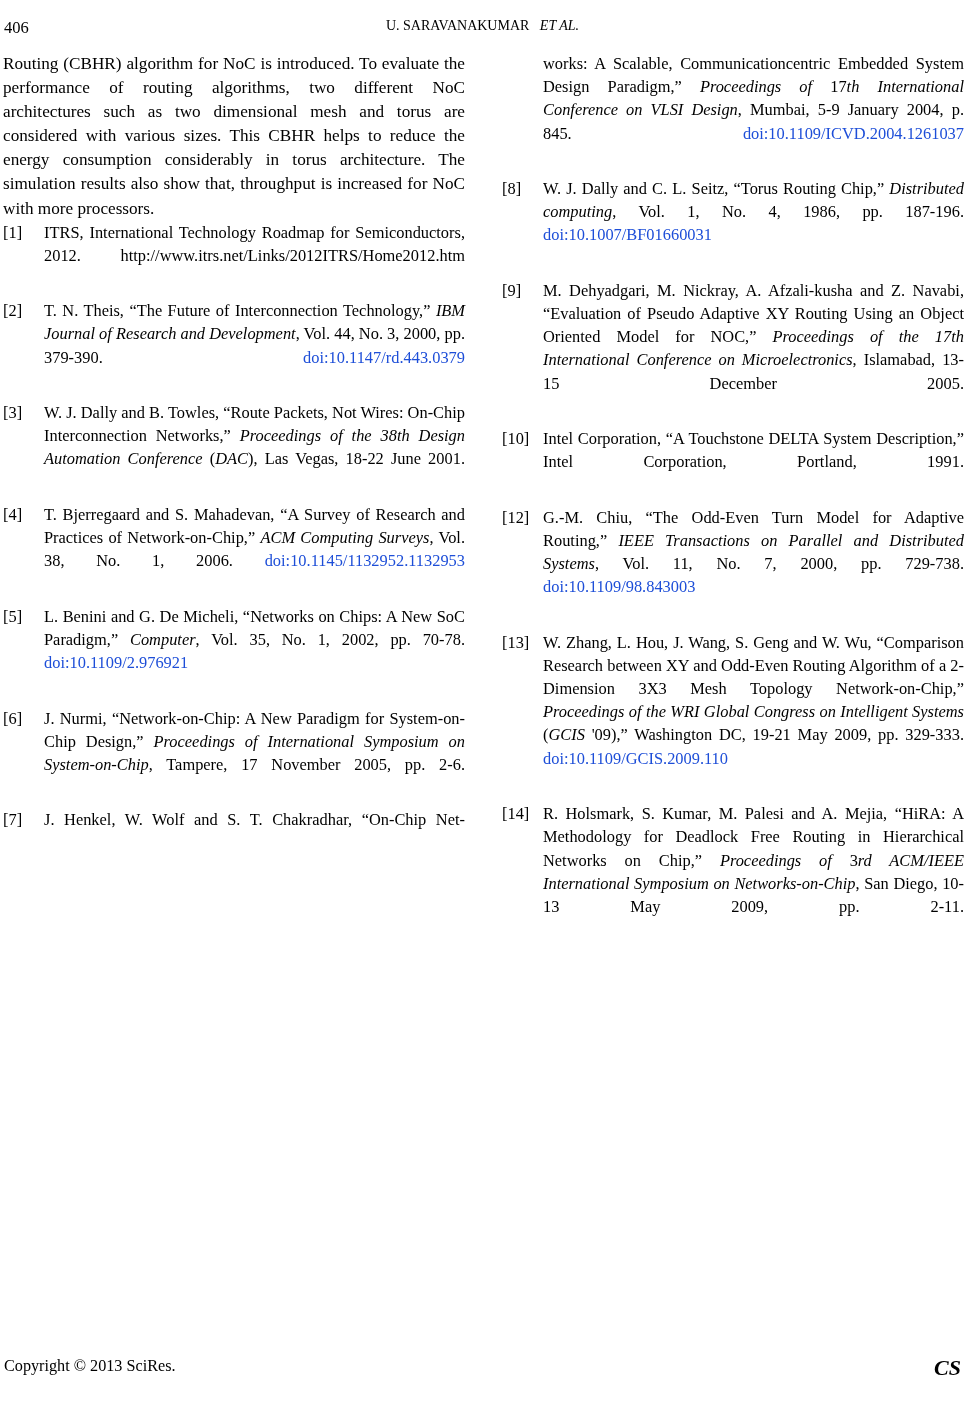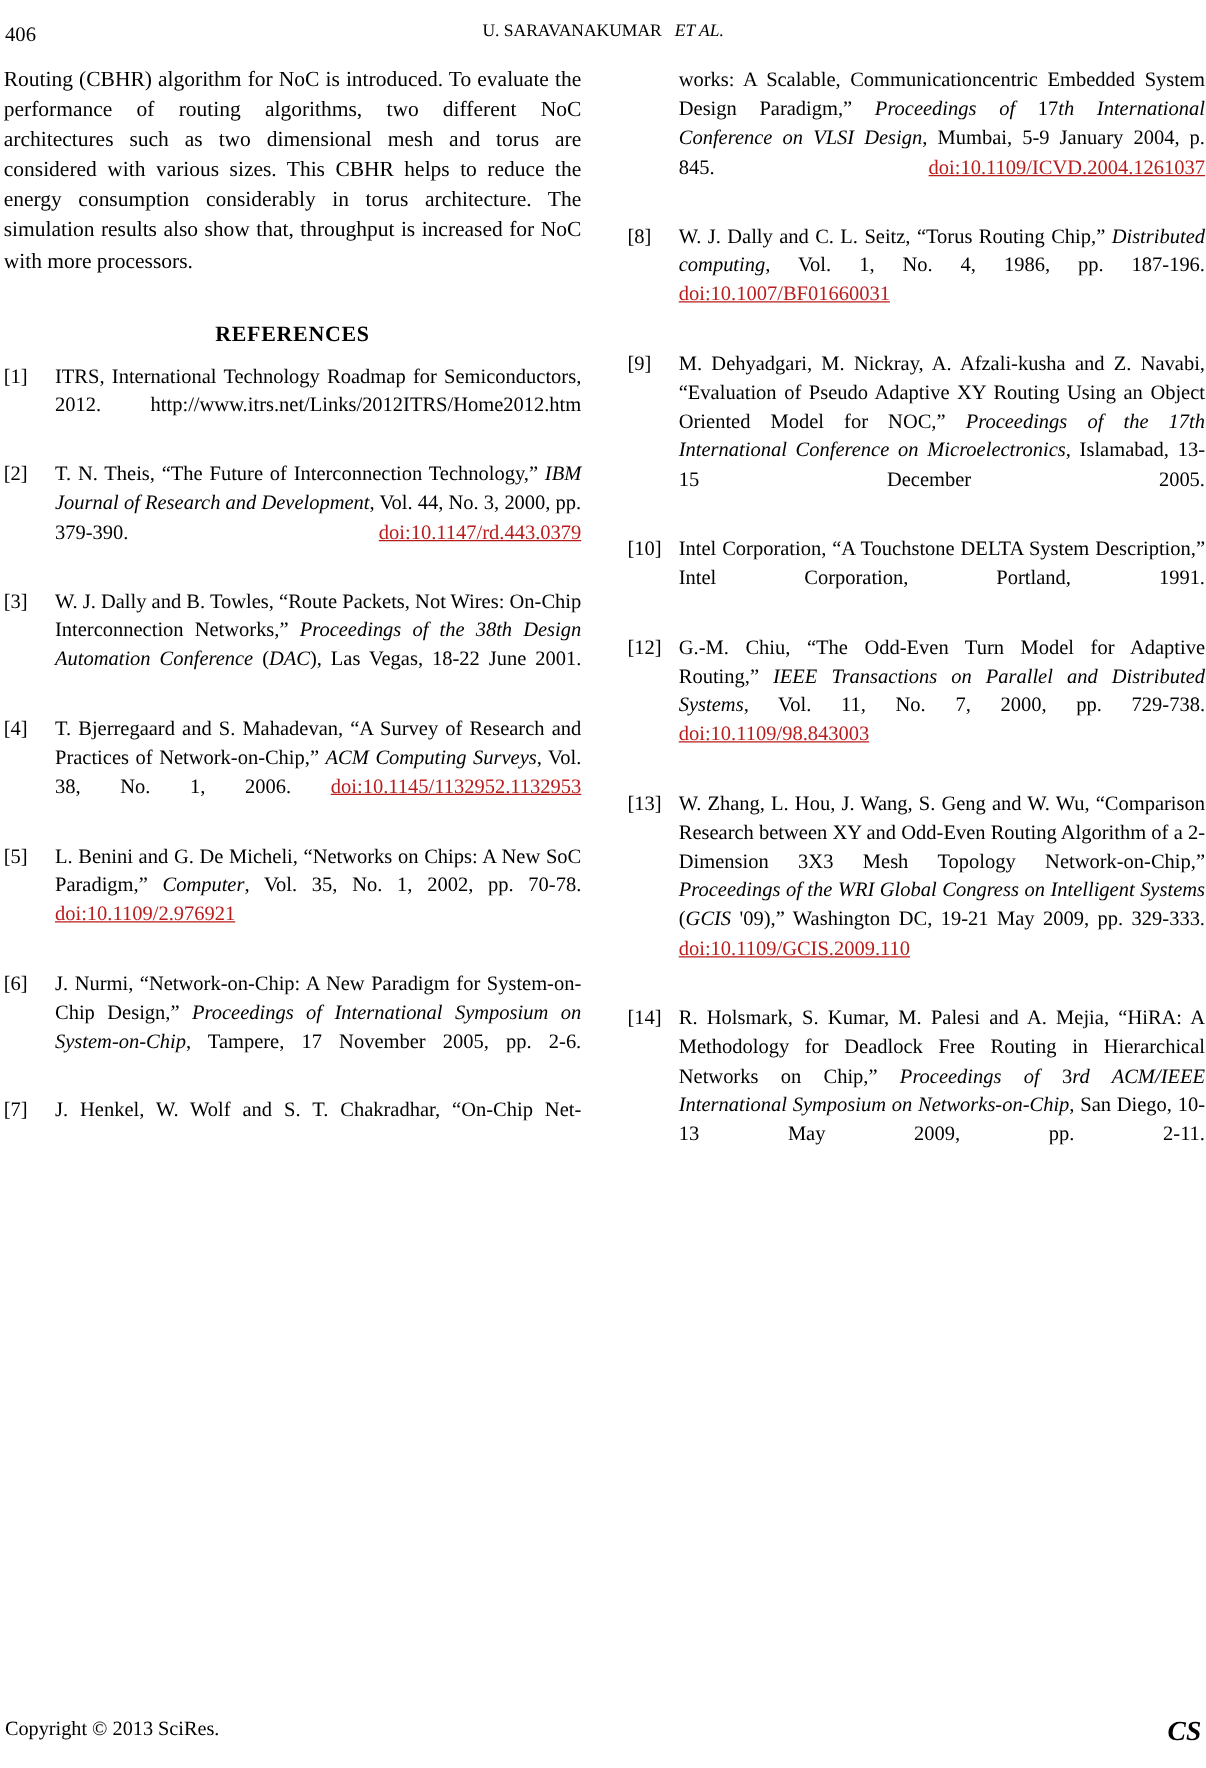--- a/index.html
+++ b/index.html
@@ -92,32 +92,31 @@
   }
   .ref .txt { display: block; }
   
   .ref .txt::after {
     content: "";
     display: inline-block;
     width: 100%;
   }
   .ref i { font-style: italic; }
   .doi {
-    color: #b91c1c;
-    text-decoration: underline;
+    color: #1d4ed8;
   }
 
   
   .ref.cont { margin-bottom: 9px; }
 
   
   .footer {
     position: absolute;
     left: 0;
-    bottom: 16px;
+    bottom: 33px;
     width: 965px;
     height: 24px;
     margin-top: 43px;
   }
   .copyright {
     position: absolute;
     left: 4px;
     top: 0;
     font-size: 16.2px;
   }
@@ -135,21 +134,20 @@
 
 <div class="page">
 
   <div class="running-head">
     <div class="folio">406</div>
     <div class="head-title"><span>U. SARAVANAKUMAR</span><span class="etal">&nbsp;&nbsp;&nbsp;<span>ET   AL.</span></span></div>
   </div>
 
   <div class="col col-left">
     <p class="body-para">Routing (CBHR) algorithm for NoC is introduced. To evaluate the performance of routing algorithms, two different NoC architectures such as two dimensional mesh and torus are considered with various sizes. This CBHR helps to reduce the energy consumption considerably in torus architecture. The simulation results also show that, throughput is increased for NoC with more processors.</p>
-    <div class="refs-heading">REFERENCES</div>
     <div id="refs-left">
         <div class="ref">
           <span class="num">[1]</span>
           <span class="txt"><span>ITRS, International Technology Roadmap for Semiconductors, 2012. http://www.itrs.net/Links/2012ITRS/Home2012.htm</span></span>
         </div>
         <div class="ref">
           <span class="num">[2]</span>
           <span class="txt"><span>T. N. Theis, “The Future of Interconnection Technology,” </span><i>IBM Journal of Research and Development</i><span>, Vol. 44, No. 3, 2000, pp. 379-390. </span><a class="doi">doi:10.1147/rd.443.0379</a></span>
         </div>
         <div class="ref">

